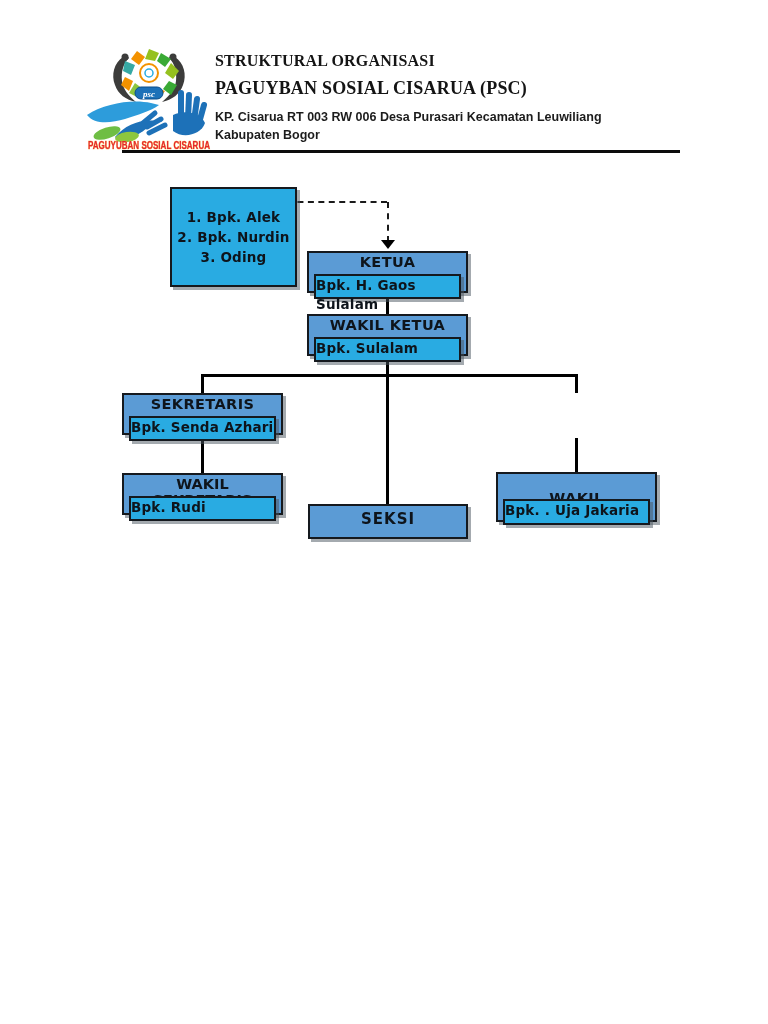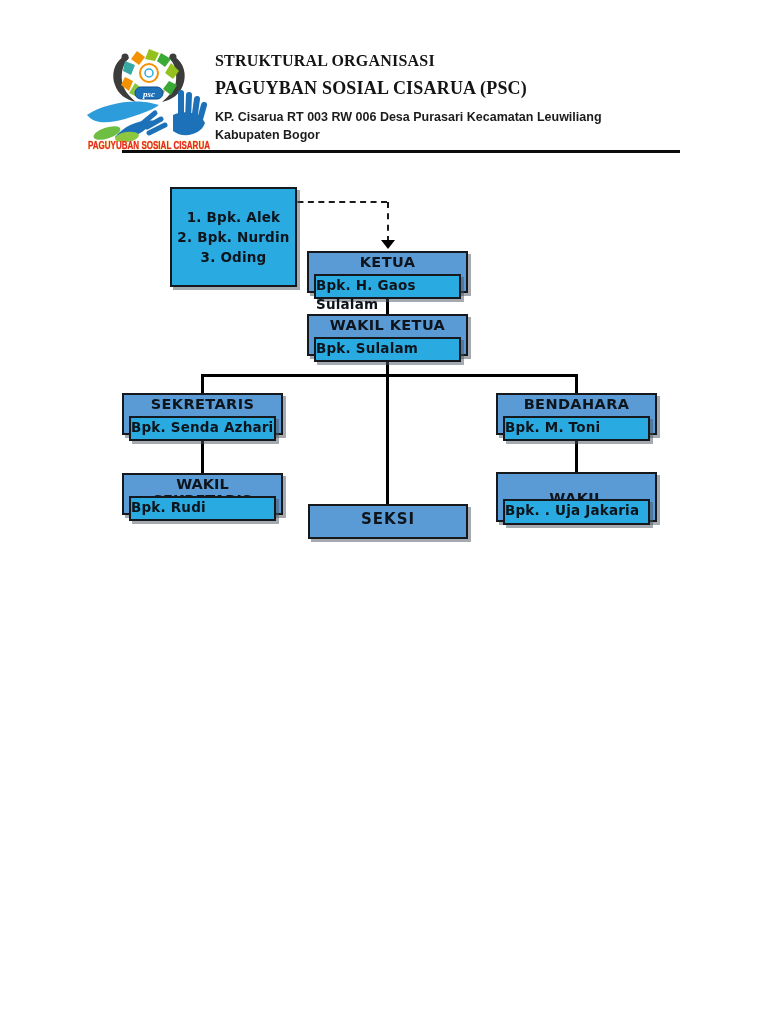--- a/index.html
+++ b/index.html
@@ -146,24 +146,20 @@
   <div class="unit" style="left:307px;top:314px;width:161px;height:42px;">
     <span class="title">WAKIL KETUA</span>
     <div class="nameplate">Bpk. Sulalam</div>
   </div>
 
   <div class="unit" style="left:122px;top:393px;width:161px;height:42px;">
     <span class="title">SEKRETARIS</span>
     <div class="nameplate">Bpk. Senda Azhari</div>
   </div>
 
-  <div class="unit" style="left:496px;top:393px;width:161px;height:42px;">
-    <span class="title">BENDAHARA</span>
-    <div class="nameplate">Bpk. M. Toni</div>
-  </div>
 
   <div class="unit" style="left:122px;top:473px;width:161px;height:42px;">
     <span class="title" style="letter-spacing:0;">WAKIL SEKRETARIS</span>
     <div class="nameplate">Bpk. Rudi</div>
   </div>
 
   <div class="unit unit--tall" style="left:496px;top:472px;width:161px;height:50px;">
     <span class="title">WAKIL BENDAHARA</span>
     <div class="nameplate">Bpk. . Uja Jakaria</div>
   </div>

